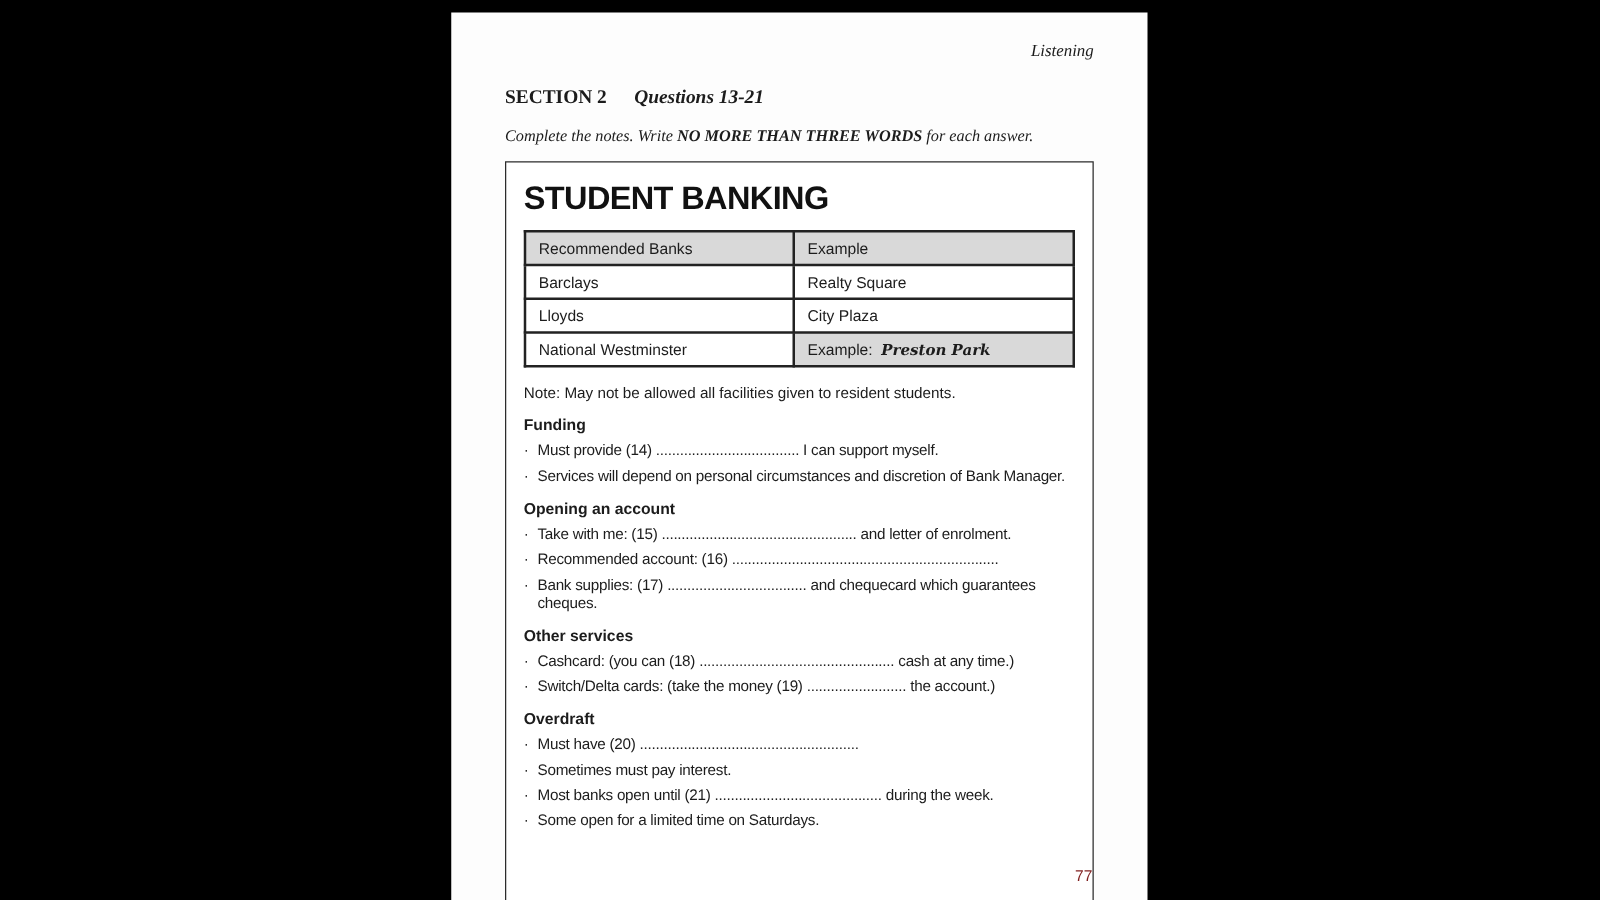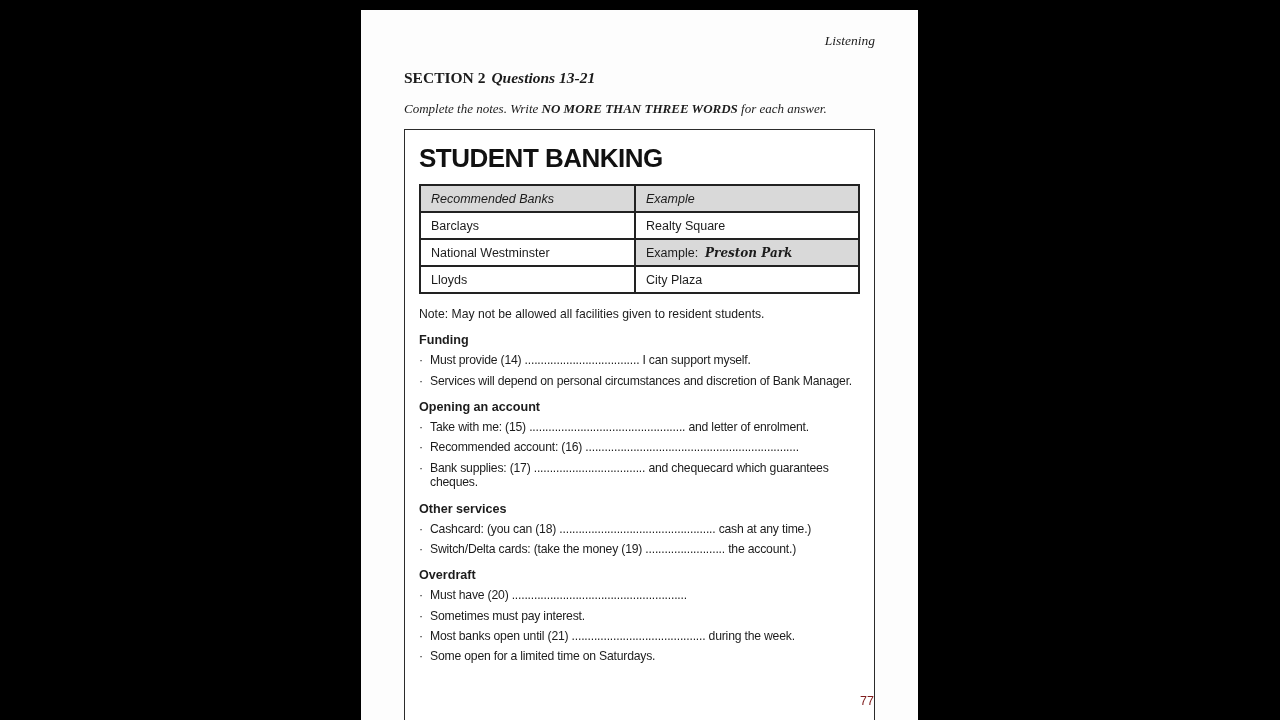--- a/index.html
+++ b/index.html
@@ -5,31 +5,31 @@
   html,body{margin:0;padding:0;}
   body{width:1280px;height:720px;background:#000;position:relative;overflow:hidden;
        font-family:"Liberation Sans",sans-serif;}
   .page{position:absolute;left:361px;top:10px;width:557px;height:713px;background:#fdfdfd;
         color:#1c1c1c;box-sizing:border-box;}
   .inner{padding:0 43px;}
   .running-head{text-align:right;padding-top:23px;font-family:"Liberation Serif",serif;
         font-style:italic;font-size:13.5px;}
   .section-title{margin-top:20px;font-family:"Liberation Serif",serif;font-weight:bold;
         font-size:15.5px;}
-  .section-title .qs{font-style:italic;margin-left:6px;}
+  .section-title .qs{font-style:italic;margin-left:22px;}
   .instruction{margin:14px 0 0;font-family:"Liberation Serif",serif;font-style:italic;
         font-size:13px;}
   .instruction .b{font-weight:bold;}
   .box{margin-top:12px;border:1.5px solid #2b2b2b;padding:0 14px 10px;height:649px;
         box-sizing:border-box;background:#fff;}
   .box h1{margin:13px 0 0;font-size:26px;font-weight:700;letter-spacing:-0.5px;color:#111;}
   table{width:100%;border-collapse:collapse;margin-top:10px;}
   th,td{border:2px solid #222;padding:4px 10px;font-size:12.5px;height:17px;
         font-weight:normal;text-align:left;vertical-align:middle;}
-  th{background:#d9d9d9;font-style:italic;}
+  th{background:#d9d9d9;}
   td.gray{background:#d9d9d9;}
   col.c1{width:215px;}
   .script{font-family:"DejaVu Serif",serif;font-style:italic;font-weight:bold;font-size:12px;}
   .qnum{font-weight:bold;font-family:"Liberation Serif",serif;font-size:13px;}
   .note{margin-top:13px;font-size:12.2px;}
   .sec-h{margin-top:12px;font-weight:bold;font-size:12.6px;}
   .bl{display:flex;margin-top:6px;font-size:12.2px;line-height:1.18;letter-spacing:-0.2px;}
   .bu{width:11px;flex:none;}
   .bl .tx{flex:1;}
   .page-number{position:absolute;right:44px;bottom:15px;font-size:12.5px;color:#7f1d1d;}
@@ -61,26 +61,26 @@
         <tbody>
             <tr>
           <th>Recommended Banks</th>
           <th>Example</th>
         </tr>
         <tr>
           <td>Barclays</td>
           <td>Realty Square</td>
         </tr>
         <tr>
+          <td>Lloyds</td>
+          <td>City Plaza</td>
+        </tr>
+        <tr>
           <td>National Westminster</td>
           <td class="gray"><span>Example:</span>&nbsp;&nbsp;<span class="script">Preston Park</span></td>
-        </tr>
-        <tr>
-          <td>Lloyds</td>
-          <td>City Plaza</td>
         </tr>
       </tbody>
         </table>
 
       <p class="note">Note: May not be allowed all facilities given to resident students.</p>
 
       <div class="sec-h">Funding</div>
       <div class="bl">
           <span class="bu">·</span>
           <span class="tx">Must provide (14)  ....................................  I can support myself.</span>

